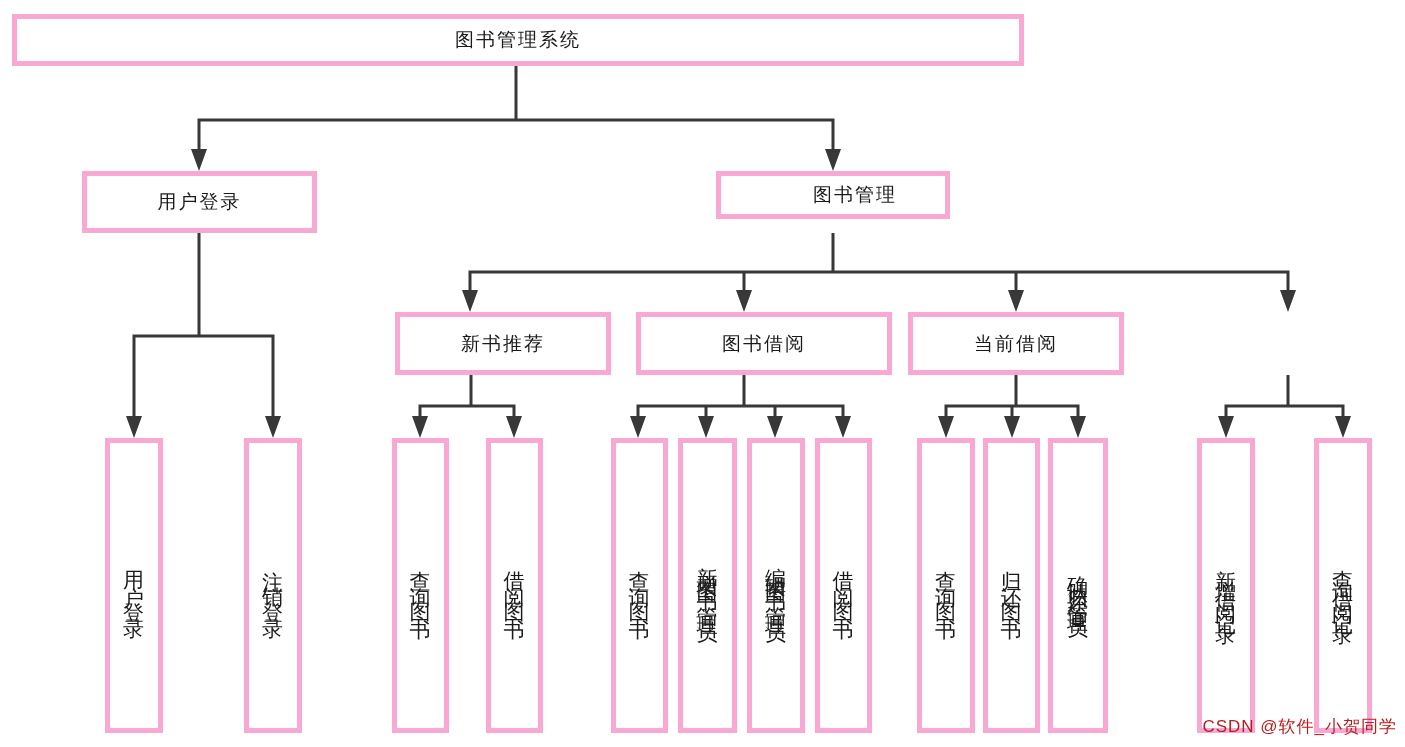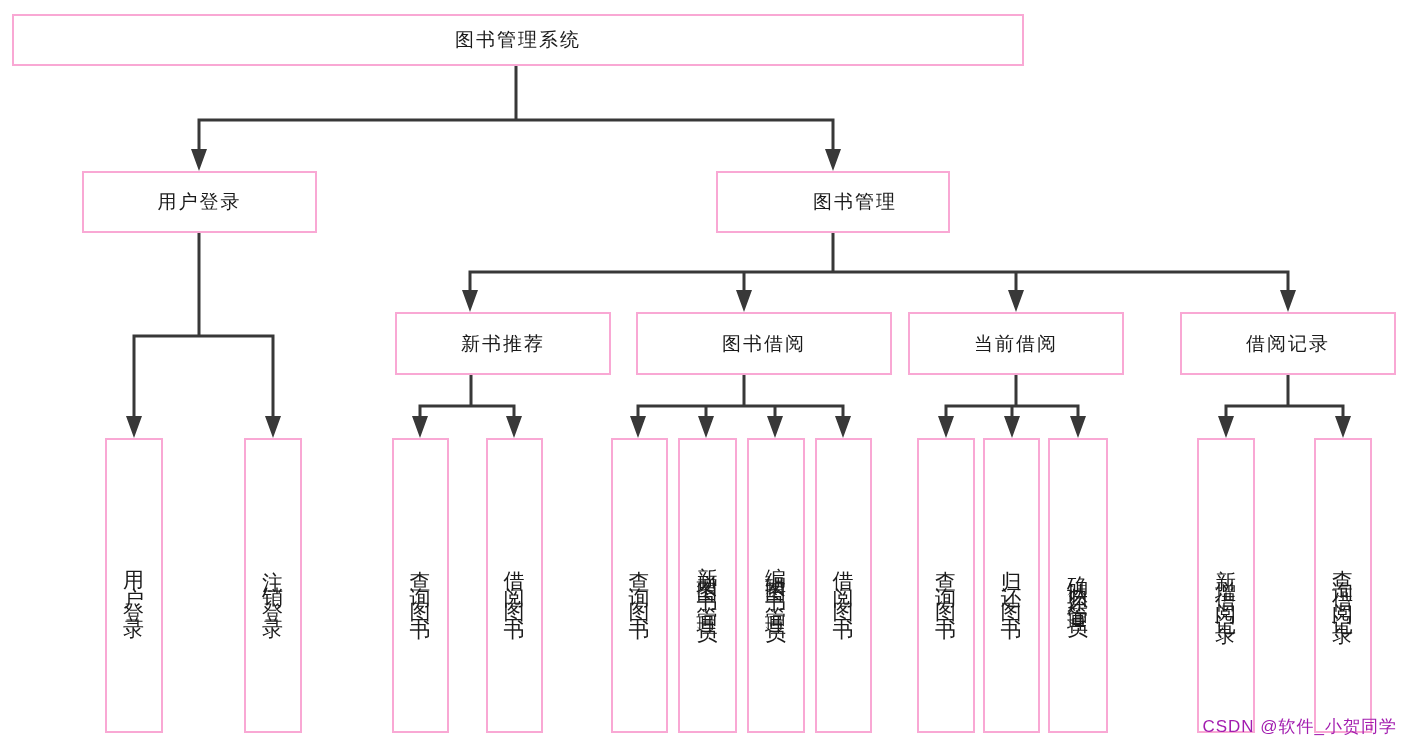--- a/index.html
+++ b/index.html
@@ -18,21 +18,21 @@
   #wires {
     position: absolute;
     left: 0; top: 0;
     width: 1405px;
     height: 747px;
     pointer-events: none;
   }
   .node {
     position: absolute;
     box-sizing: border-box;
-    border: 2px solid #f9a8d4;
+    border: 5px solid #f9a8d4;
     background: #ffffff;
     color: #1a1a1a;
     display: flex;
     align-items: center;
     justify-content: center;
     z-index: 2;
   }
   .hbox {
     font-size: 19px;
     letter-spacing: 2px;
@@ -50,21 +50,21 @@
   .ls-4 .vtext { letter-spacing: 16px; }
   .ls-6 .vtext { letter-spacing: 11px; }
   .ls-8 .vtext { letter-spacing: 8px; }
   .ls-9 .vtext { letter-spacing: 6px; }
   #watermark {
     position: absolute;
     right: 8px;
     top: 715px;
     font-size: 17px;
     letter-spacing: 1px;
-    color: #a21caf;
+    color: #b91c1c;
     z-index: 3;
     white-space: nowrap;
   }
 </style>
 </head>
 <body>
 
 <div id="stage">
 
   <svg id="wires" viewBox="0 0 1405 747" xmlns="http://www.w3.org/2000/svg" aria-hidden="true">
@@ -118,26 +118,25 @@
          M938 416 L954 416 L946 438 Z
          M1004 416 L1020 416 L1012 438 Z
          M1070 416 L1086 416 L1078 438 Z
          M1218 416 L1234 416 L1226 438 Z
          M1335 416 L1351 416 L1343 438 Z"></path>
   </svg>
 
   <div class="node hbox" style="left:12px; top:14px; width:1012px; height:52px;">图书管理系统</div>
 
   <div class="node hbox" style="left:82px; top:171px; width:235px; height:62px;">用户登录</div>
-  <div class="node hbox" style="left:716px; top:171px; width:234px; height:62px;padding-left:44px;">图书管理</div>
+  <div class="node hbox" style="left:716px; top:171px; width:234px; height:48px;padding-left:44px;">图书管理</div>
 
   <div class="node hbox" style="left:363px; top:312px; width:216px; height:63px;margin-left:32px;">新书推荐</div>
   <div class="node hbox" style="left:636px; top:312px; width:256px; height:63px;">图书借阅</div>
   <div class="node hbox" style="left:908px; top:312px; width:216px; height:63px;">当前借阅</div>
-  <div class="node hbox" style="left:1180px; top:312px; width:216px; height:63px;">借阅记录</div>
 
   <div class="node leaf ls-4" style="left:105px; top:438px; width:58px; height:295px;">
     <span class="vtext">用户登录</span>
   </div>
   <div class="node leaf ls-4" style="left:244px; top:438px; width:58px; height:295px;">
     <span class="vtext">注销登录</span>
   </div>
 
   <div class="node leaf ls-4" style="left:392px; top:438px; width:57px; height:295px;">
     <span class="vtext">查询图书</span>

